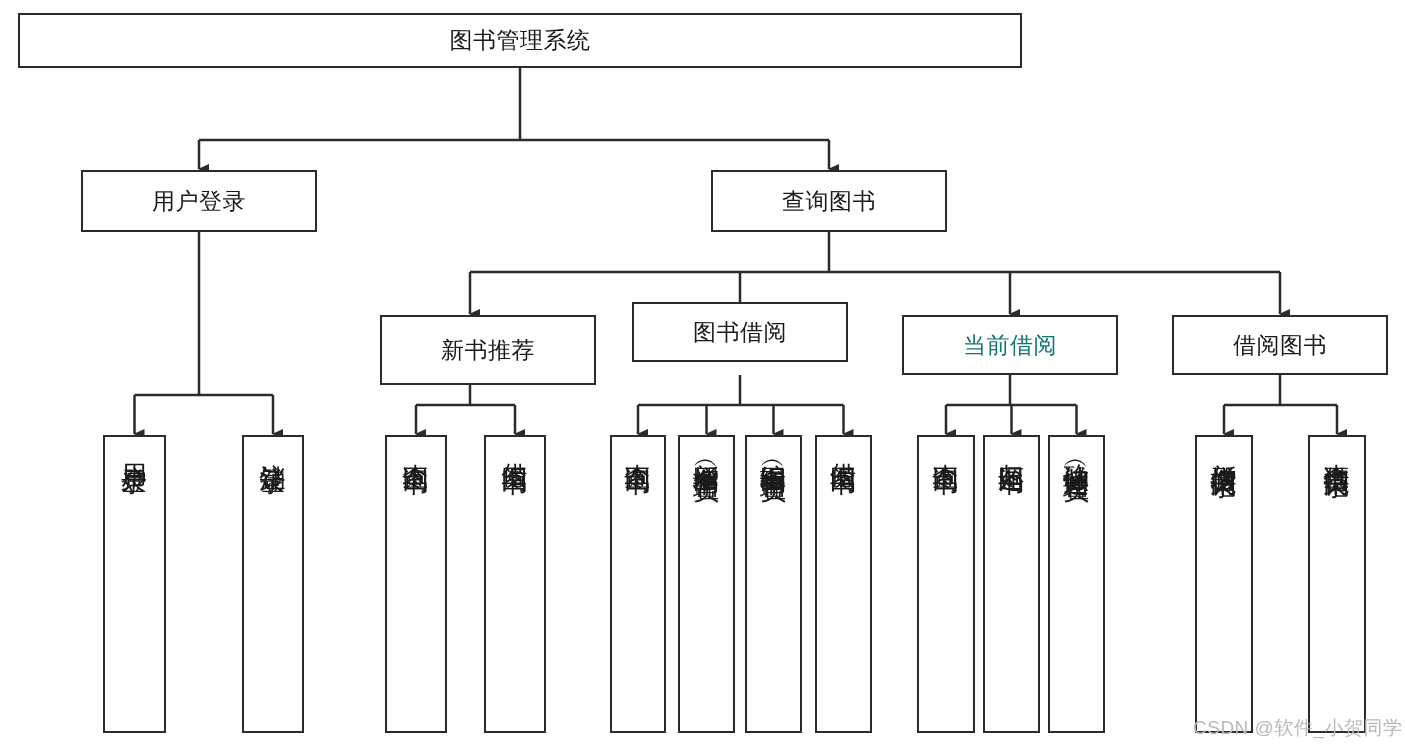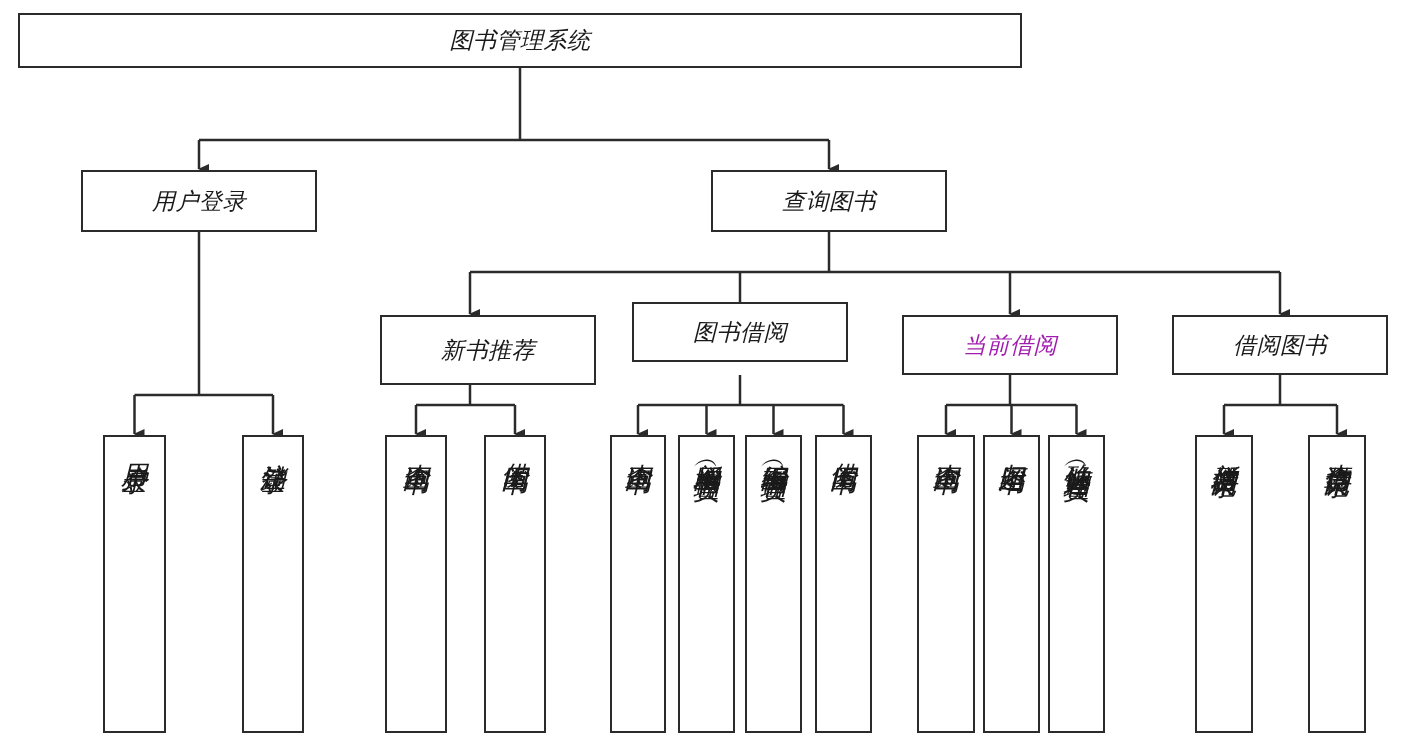--- a/index.html
+++ b/index.html
@@ -25,21 +25,20 @@
   }
   .node {
     position: absolute;
     box-sizing: border-box;
     border: 2px solid #2b2b2b;
     background: #ffffff;
     display: flex;
     align-items: center;
     justify-content: center;
     color: #1a1a1a;
-    font-style: italic;
   }
   .node .label {
     display: block;
     text-align: center;
     line-height: 1.22;
     letter-spacing: 0.5px;
   }
   .node.horiz .label {
     font-size: 23px;
     writing-mode: horizontal-tb;
@@ -119,21 +118,21 @@
       </div>
       <div class="node horiz" style="left: 711px; top: 170px; width: 236px; height: 62px; border-color: rgb(43, 43, 43); background: rgb(255, 255, 255); color: rgb(26, 26, 26);">
         <span class="label">查询图书</span>
       </div>
       <div class="node horiz" style="left: 380px; top: 315px; width: 216px; height: 70px; border-color: rgb(43, 43, 43); background: rgb(255, 255, 255); color: rgb(26, 26, 26);">
         <span class="label">新书推荐</span>
       </div>
       <div class="node horiz" style="left: 632px; top: 302px; width: 216px; height: 60px; border-color: rgb(43, 43, 43); background: rgb(255, 255, 255); color: rgb(26, 26, 26);">
         <span class="label">图书借阅</span>
       </div>
-      <div class="node horiz" style="left: 902px; top: 315px; width: 216px; height: 60px; border-color: rgb(43, 43, 43); background: rgb(255, 255, 255); color: #a21caf;">
+      <div class="node horiz" style="left: 902px; top: 315px; width: 216px; height: 60px; border-color: rgb(43, 43, 43); background: rgb(255, 255, 255); color: #0f766e;">
         <span class="label">当前借阅</span>
       </div>
       <div class="node horiz" style="left: 1172px; top: 315px; width: 216px; height: 60px; border-color: rgb(43, 43, 43); background: rgb(255, 255, 255); color: rgb(26, 26, 26);">
         <span class="label">借阅图书</span>
       </div>
       <div class="node vert" style="left: 103px; top: 435px; width: 63px; height: 298px; border-color: rgb(43, 43, 43); background: rgb(255, 255, 255); color: rgb(26, 26, 26);">
         <span class="label">用户登录</span>
       </div>
       <div class="node vert" style="left: 242px; top: 435px; width: 62px; height: 298px; border-color: rgb(43, 43, 43); background: rgb(255, 255, 255); color: rgb(26, 26, 26);">
         <span class="label">注销登录</span>
@@ -166,13 +165,14 @@
         <span class="label">确认归还（管理员）</span>
       </div>
       <div class="node vert" style="left: 1195px; top: 435px; width: 58px; height: 298px; border-color: rgb(43, 43, 43); background: rgb(255, 255, 255); color: rgb(26, 26, 26);">
         <span class="label">新增借阅记录</span>
       </div>
       <div class="node vert" style="left: 1308px; top: 435px; width: 58px; height: 298px; border-color: rgb(43, 43, 43); background: rgb(255, 255, 255); color: rgb(26, 26, 26);">
         <span class="label">查询借阅记录</span>
       </div>
     </div>
 
+  <div class="watermark" style="left: 1193px; top: 715px; color: rgb(185, 185, 185);">CSDN @软件_小贺同学</div>
 </div>
 
 </body></html>

